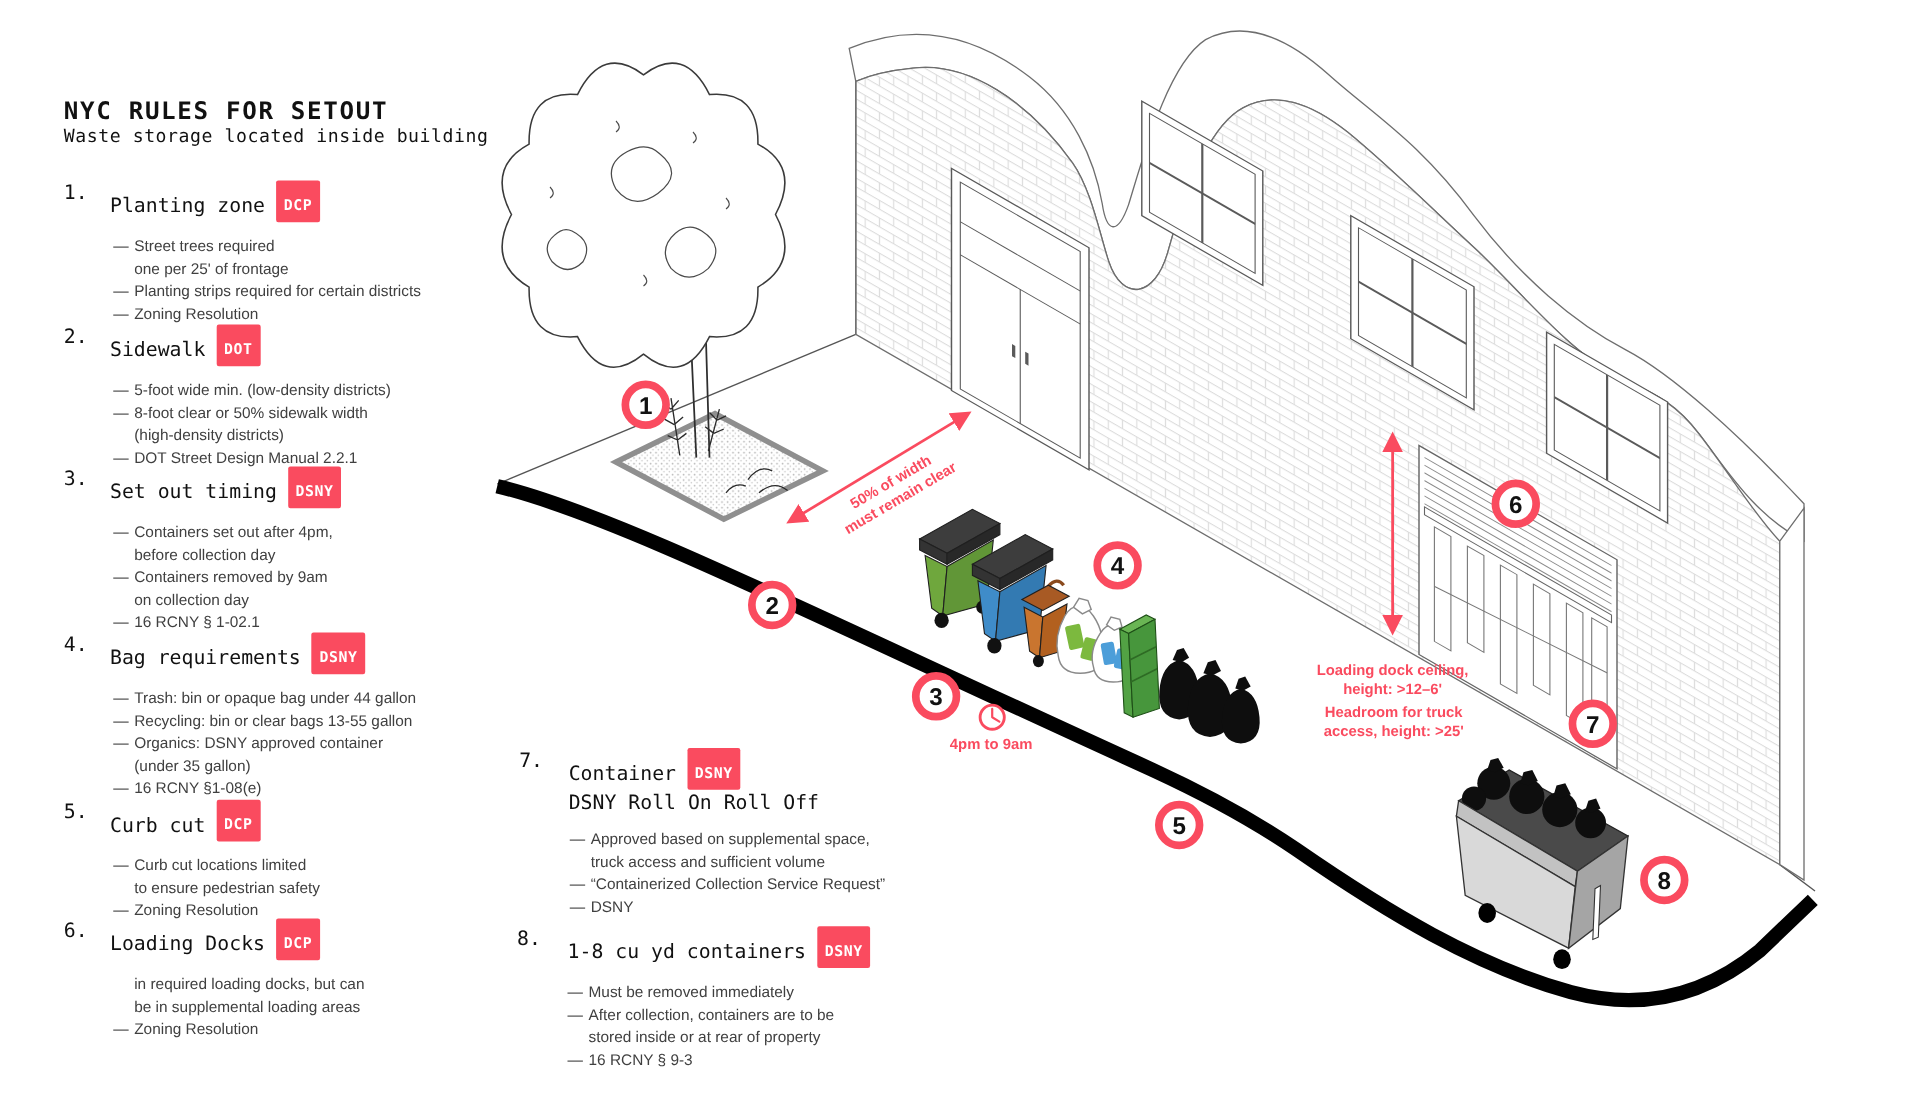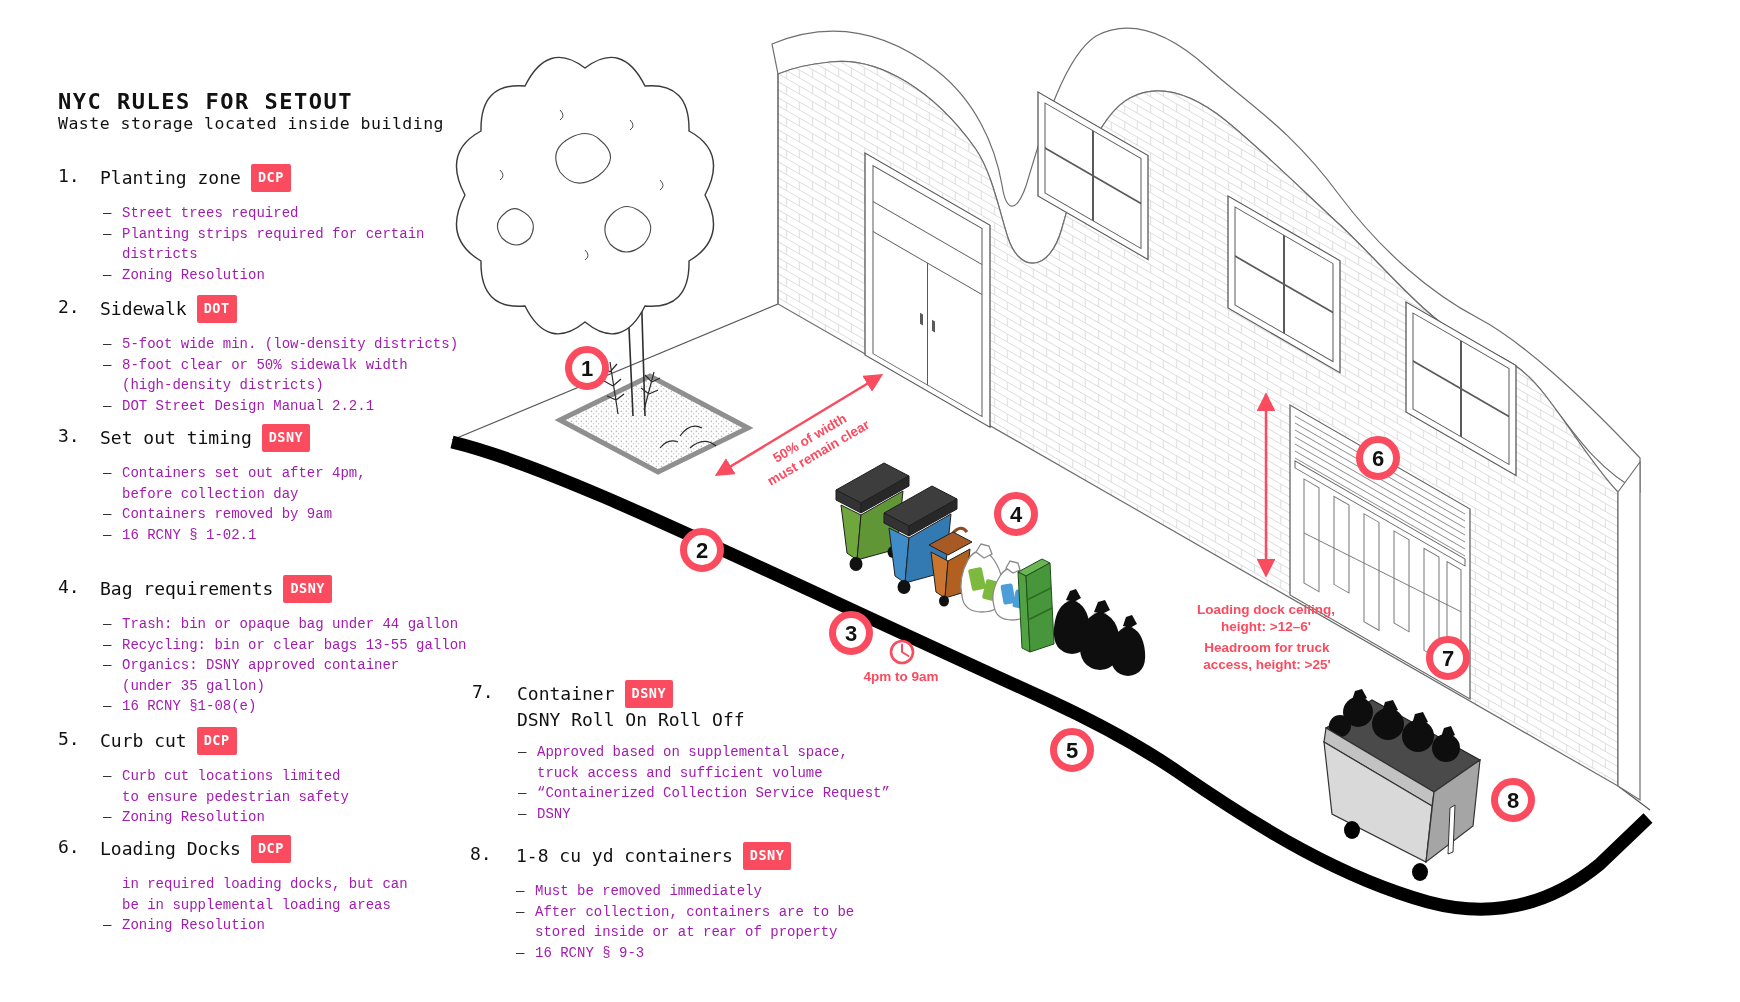--- a/index.html
+++ b/index.html
@@ -4,25 +4,25 @@
 <style>
   html,body{margin:0;padding:0;background:#fff;}
   #page{position:relative;width:1740px;height:1002px;background:#fff;overflow:hidden;
         font-family:"Liberation Sans",sans-serif;color:#1c1c1c;}
   .mono{font-family:"DejaVu Sans Mono",monospace;}
   #title{position:absolute;left:58px;top:74px;font-size:22px;letter-spacing:1.5px;font-weight:600;color:#111;}
   #subtitle{position:absolute;left:58px;top:114px;font-size:16.5px;letter-spacing:.5px;font-weight:500;color:#111;}
   .rule{position:absolute;width:430px;}
   .rule-head{position:relative;padding-left:42px;font-size:18px;font-weight:500;color:#111;line-height:23px;}
   .rule-head .num{position:absolute;left:0;top:0;}
-  .badge{display:inline-block;margin-left:10px;padding:2px 7px 3px;border-radius:2px;
+  .badge{display:inline-block;margin-left:10px;padding:12px 7px 3px;border-radius:2px;
          background:var(--accent);color:#fff;font-size:13.5px;font-weight:bold;letter-spacing:.5px;
          font-family:"DejaVu Sans Mono",monospace;vertical-align:2px;text-align:center;}
   .bullets{margin:11px 0 0 45px;}
-  .bullet{position:relative;padding-left:19px;font-size:14px;line-height:20.5px;color:#a21caf;font-family:Liberation Mono, monospace;}
+  .bullet{position:relative;padding-left:19px;font-size:14px;line-height:20.5px;color:#404040;}
   .bullet .first:before{content:"—";position:absolute;left:0;top:0;color:#333;}
   #diagram{position:absolute;left:0;top:0;width:1740px;height:1002px;}
 </style>
 </head>
 <body>
 
 <div id="page" style="--accent:#fa4b5f;">
 
   <svg id="diagram" viewBox="0 0 1740 1002">
     <defs>
@@ -277,20 +277,21 @@
   </svg>
 
   <h1 id="title" class="mono">NYC RULES FOR SETOUT</h1>
   <div id="subtitle" class="mono">Waste storage located inside building</div>
 
   <div class="rule" style="left:58px;top:164px;">
     <div class="rule-head mono"><span class="num">1.</span><span>Planting zone</span><span class="badge">DCP</span></div>
     <div class="bullets">
       <div class="bullet">
           <div class="first">Street trees required</div>
+          <div>one per 25' of frontage</div>
         </div>
       <div class="bullet">
           <div class="first">Planting strips required for certain districts</div>
         </div>
       <div class="bullet">
           <div class="first">Zoning Resolution</div>
         </div>
     </div>
   </div>
 
@@ -312,20 +313,21 @@
 
   <div class="rule" style="left:58px;top:424px;">
     <div class="rule-head mono"><span class="num">3.</span><span>Set out timing</span><span class="badge">DSNY</span></div>
     <div class="bullets">
       <div class="bullet">
           <div class="first">Containers set out after 4pm,</div>
           <div>before collection day</div>
         </div>
       <div class="bullet">
           <div class="first">Containers removed by 9am</div>
+          <div>on collection day</div>
         </div>
       <div class="bullet">
           <div class="first">16 RCNY § 1-02.1</div>
         </div>
     </div>
   </div>
 
   <div class="rule" style="left:58px;top:575px;">
     <div class="rule-head mono"><span class="num">4.</span><span>Bag requirements</span><span class="badge">DSNY</span></div>
     <div class="bullets">

